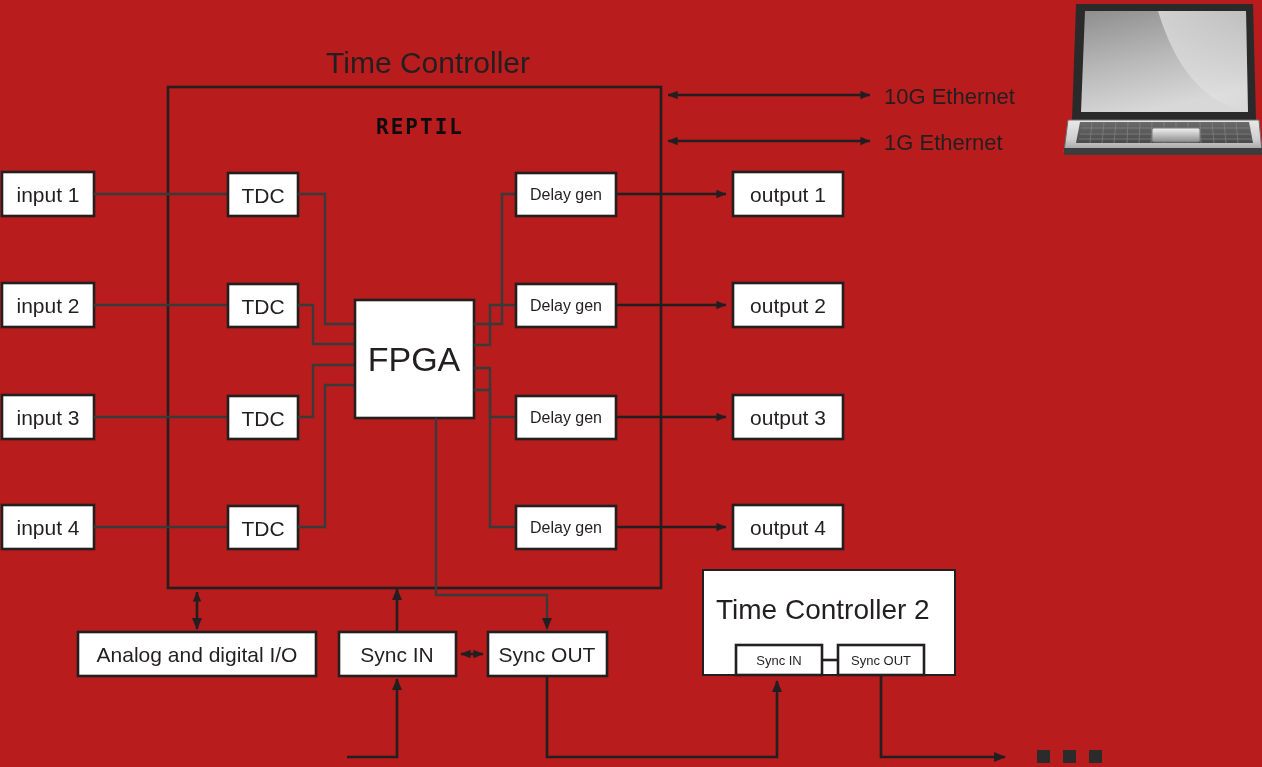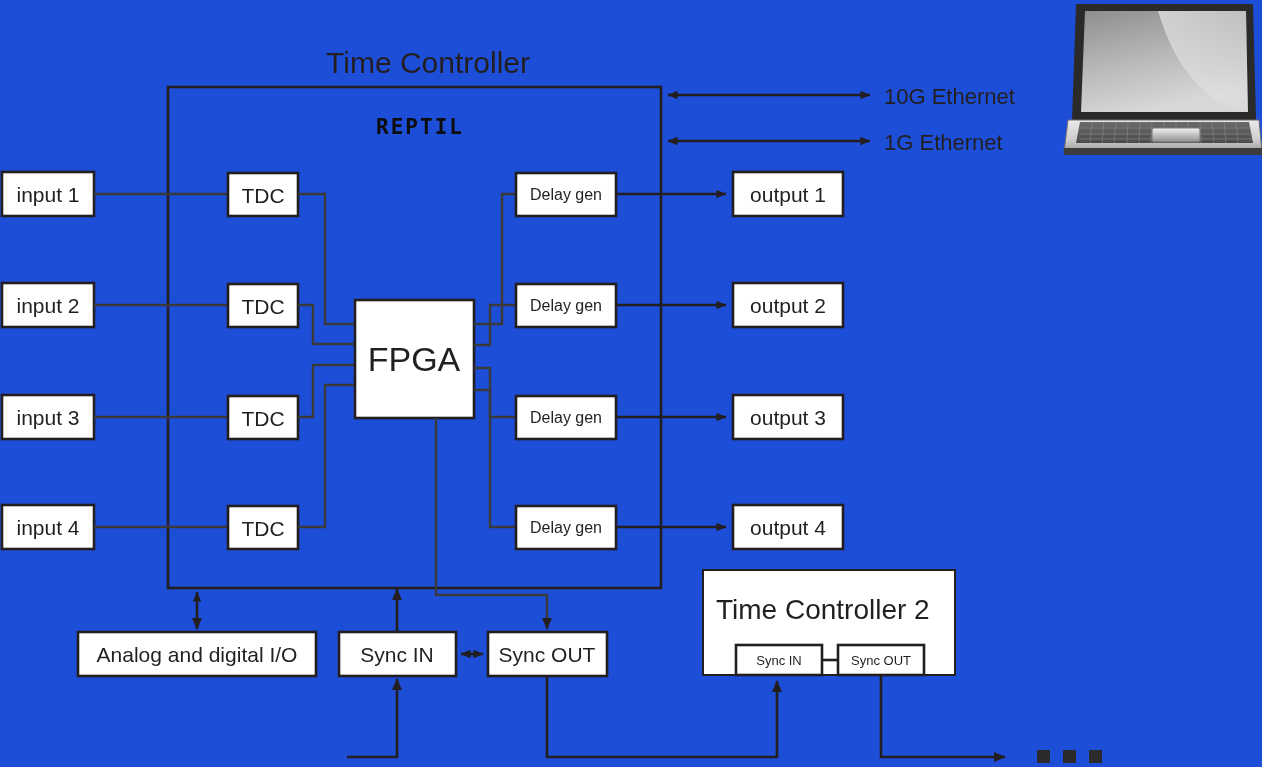--- a/index.html
+++ b/index.html
@@ -1,17 +1,17 @@
 <!DOCTYPE html>
 <html><head>
 <meta charset="utf-8">
 <style>
   html,body{margin:0;padding:0;background:#ffffff;}
   body{width:1262px;height:767px;overflow:hidden;font-family:"Liberation Sans",sans-serif;}
-  #stage{position:relative;width:1262px;height:767px;background:#1d4ed8;}
+  #stage{position:relative;width:1262px;height:767px;background:#b91c1c;}
   svg#diagram{position:absolute;left:0;top:0;width:1262px;height:767px;}
   .bx{fill:#ffffff;stroke:#231f20;stroke-width:2.6;}
   .bx-thin{fill:#ffffff;stroke:#231f20;stroke-width:2;}
   .wire{stroke:#3a3a3a;stroke-width:2.4;fill:none;}
   .wire-b{stroke:#231f20;stroke-width:2.6;fill:none;}
   .lbl{font-family:"Liberation Sans",sans-serif;fill:#231f20;}
   .t-title{font-size:30px;}
   .t-box{font-size:21px;}
   .t-small{font-size:16px;}
   .t-tiny{font-size:13px;}

